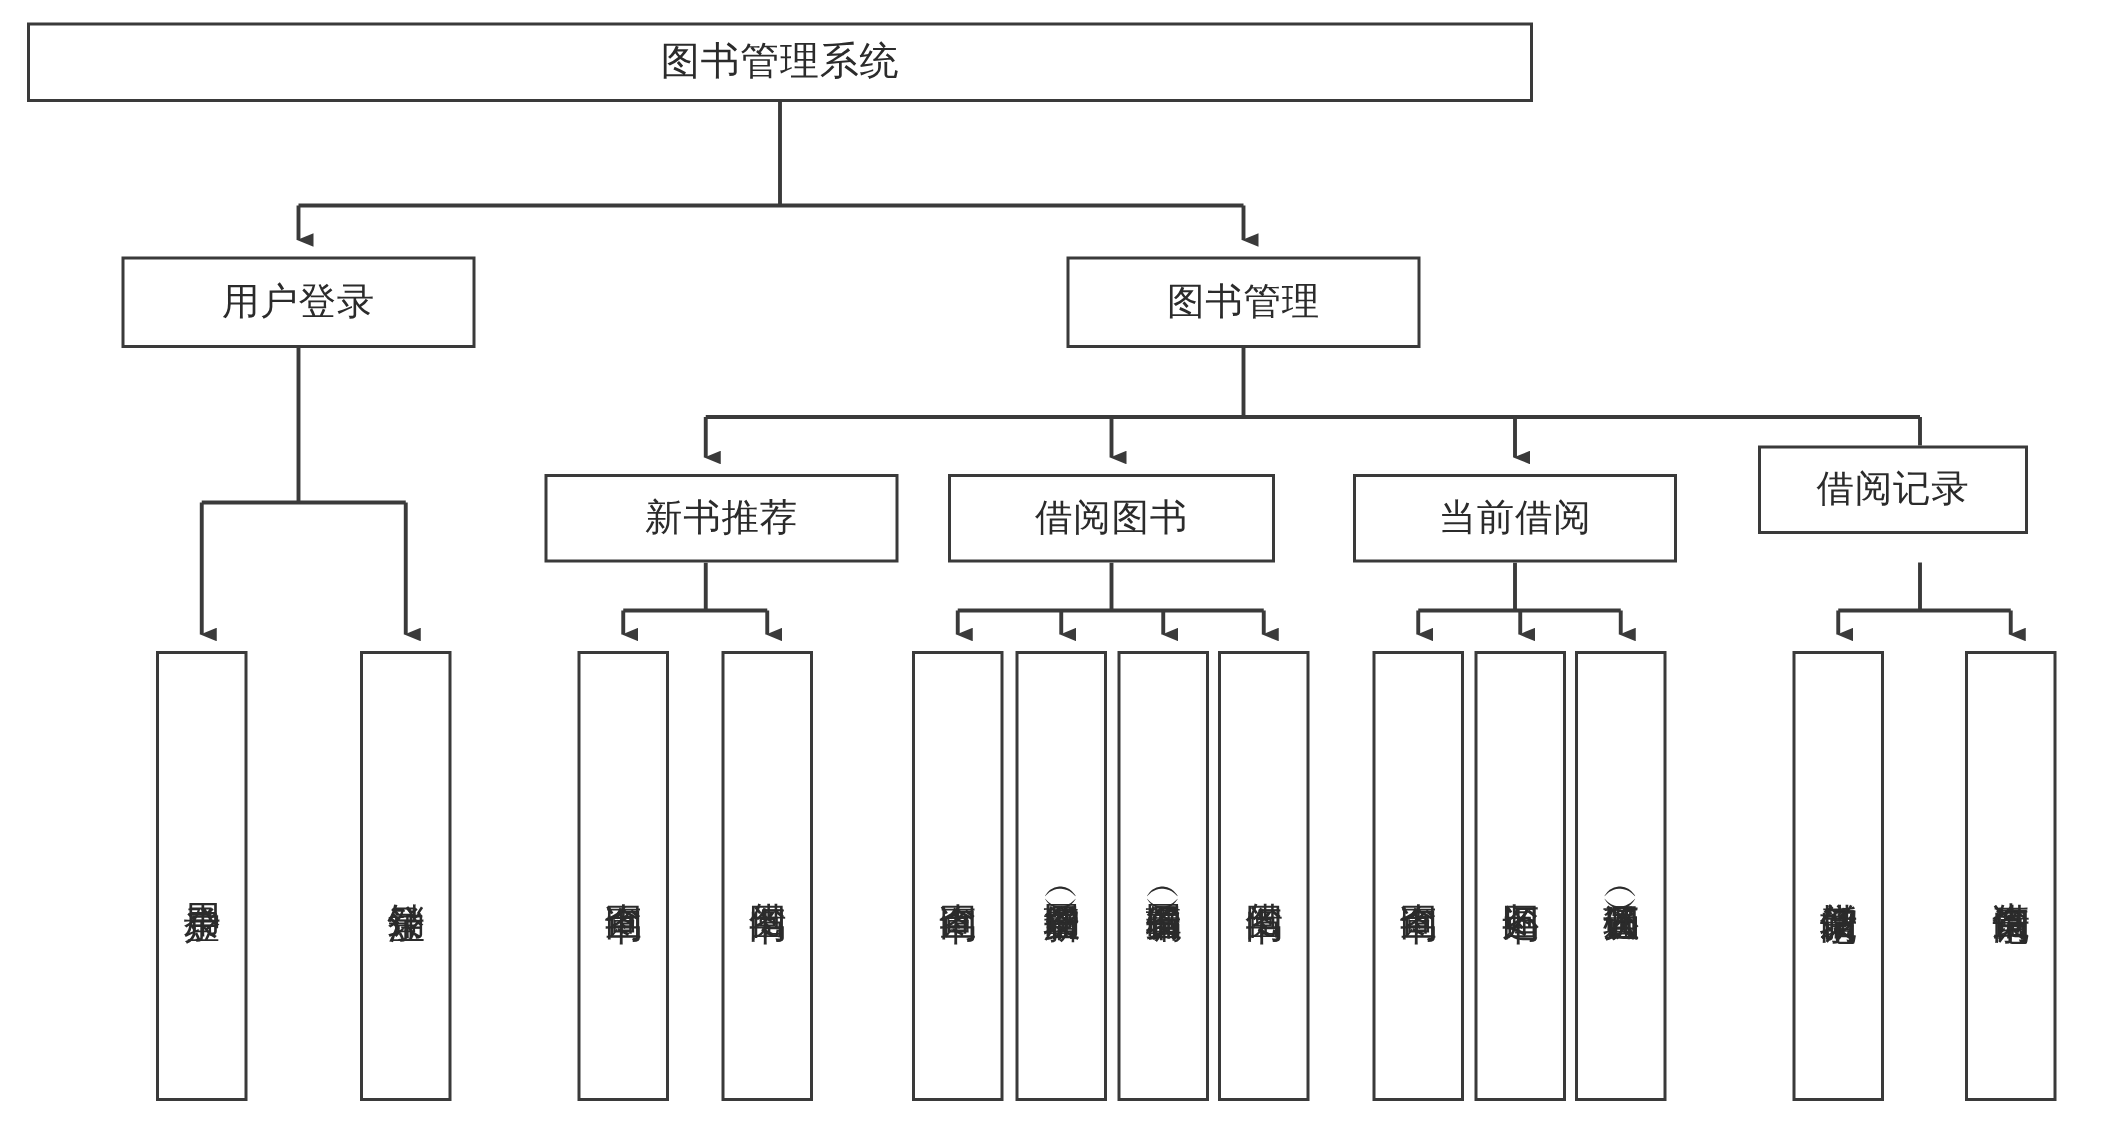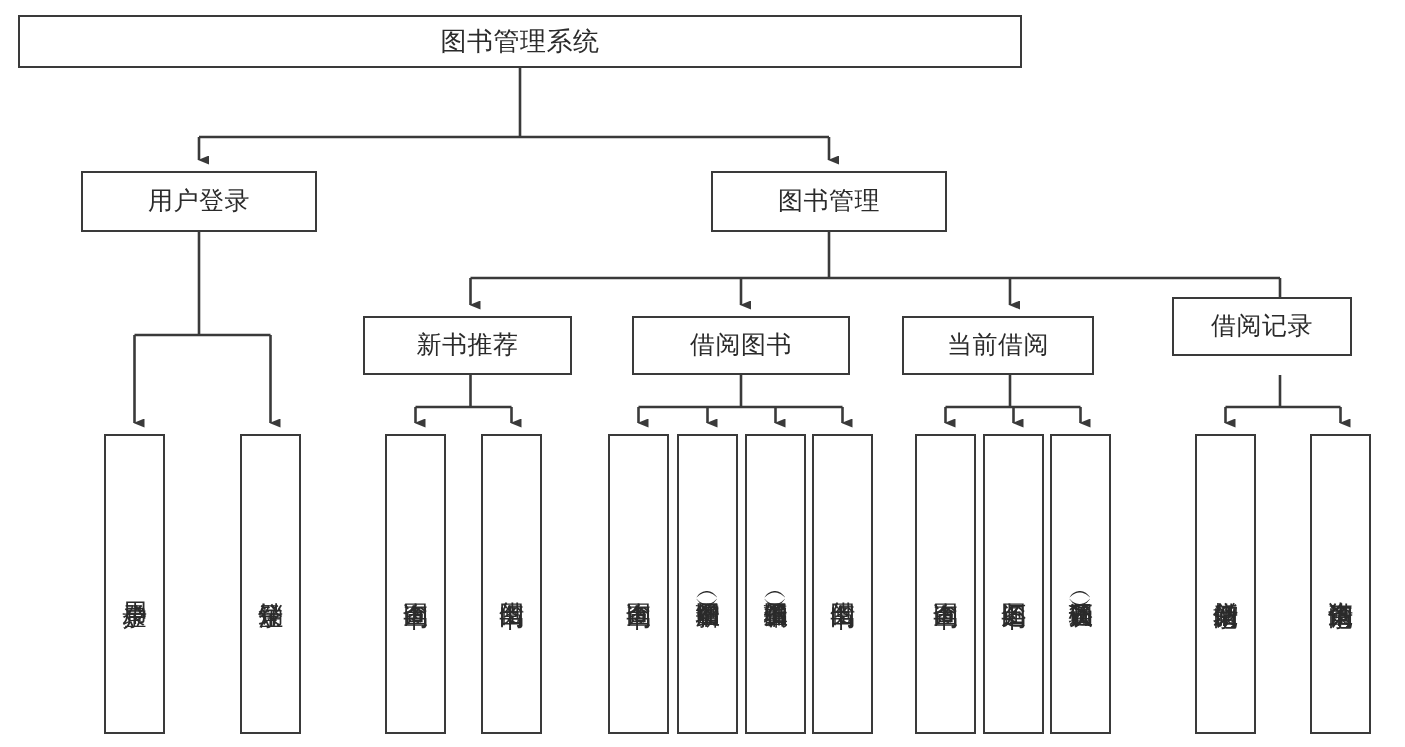--- a/index.html
+++ b/index.html
@@ -113,23 +113,23 @@
         <path d="M1225.5,407 L1225.5,423" marker-end="url(#arrowhead)"></path>
         <path d="M1340.5,407 L1340.5,423" marker-end="url(#arrowhead)"></path>
       </g>
   </svg>
 
   <div class="node-box node-h node-root" style="left: 18px; top: 15px; width: 1004px; height: 53px;">图书管理系统</div>
 
   <div class="node-box node-h" style="left: 81px; top: 171px; width: 236px; height: 61px;">用户登录</div>
   <div class="node-box node-h" style="left: 711px; top: 171px; width: 236px; height: 61px; text-align: right;">图书管理</div>
 
-  <div class="node-box node-h" style="left: 363px; top: 316px; width: 209px; height: 59px;">新书推荐</div>
+  <div class="node-box node-h" style="left: 363px; top: 316px; width: 236px; height: 59px;">新书推荐</div>
   <div class="node-box node-h" style="left: 632px; top: 316px; width: 218px; height: 59px;">借阅图书</div>
-  <div class="node-box node-h" style="left: 902px; top: 316px; width: 192px; height: 59px;">当前借阅</div>
+  <div class="node-box node-h" style="left: 902px; top: 316px; width: 216px; height: 59px;">当前借阅</div>
   <div class="node-box node-h" style="left: 1172px; top: 297px; width: 180px; height: 59px;">借阅记录</div>
 
   <div class="node-box node-v" style="left: 104px; top: 434px; width: 61px; height: 300px;">用户登录</div>
   <div class="node-box node-v" style="left: 240px; top: 434px; width: 61px; height: 300px;">注销登录</div>
   <div class="node-box node-v" style="left: 385px; top: 434px; width: 61px; height: 300px;">查询图书</div>
   <div class="node-box node-v" style="left: 481px; top: 434px; width: 61px; height: 300px;">借阅图书</div>
   <div class="node-box node-v" style="left: 608px; top: 434px; width: 61px; height: 300px;">查询图书</div>
   <div class="node-box node-v tight" style="left: 677px; top: 434px; width: 61px; height: 300px;">新增图书（管理员）</div>
   <div class="node-box node-v tight" style="left: 745px; top: 434px; width: 61px; height: 300px;">编辑图书（管理员）</div>
   <div class="node-box node-v" style="left: 812px; top: 434px; width: 61px; height: 300px;">借阅图书</div>

